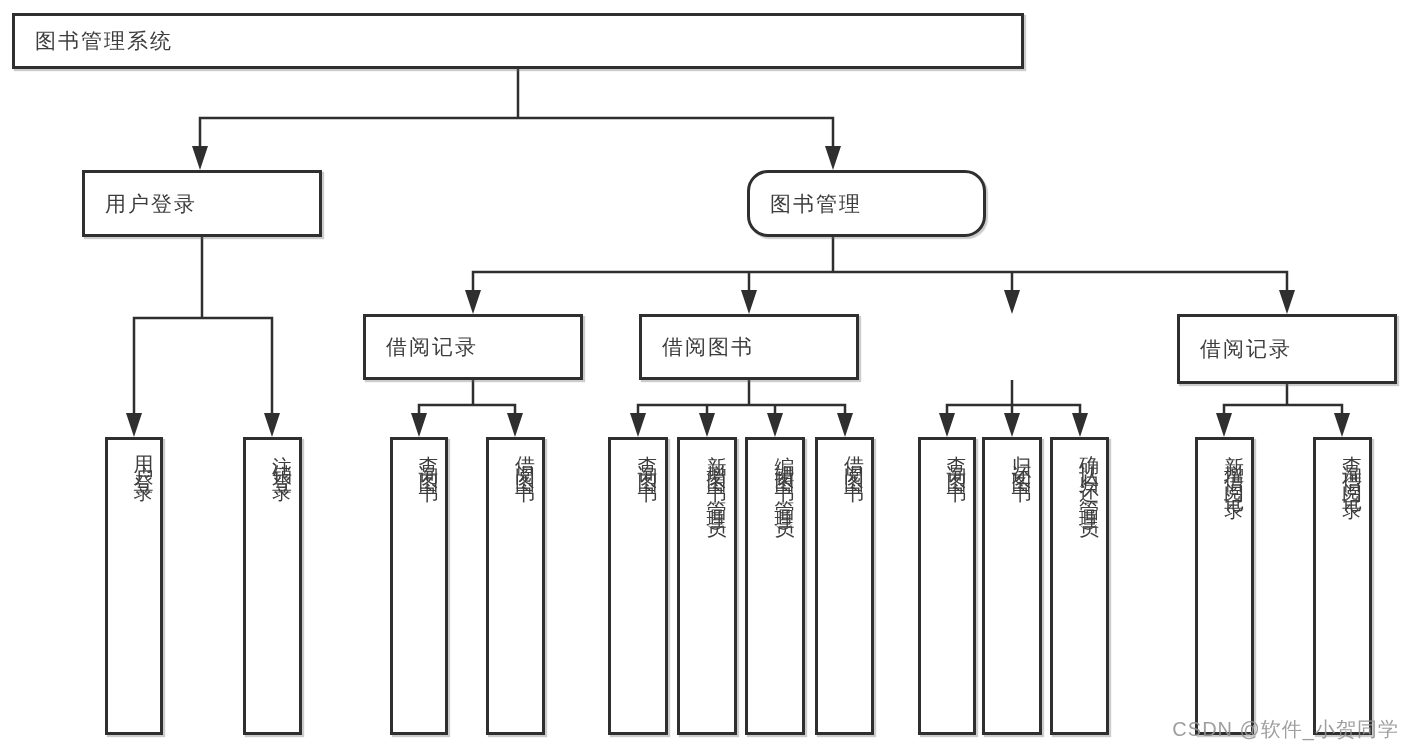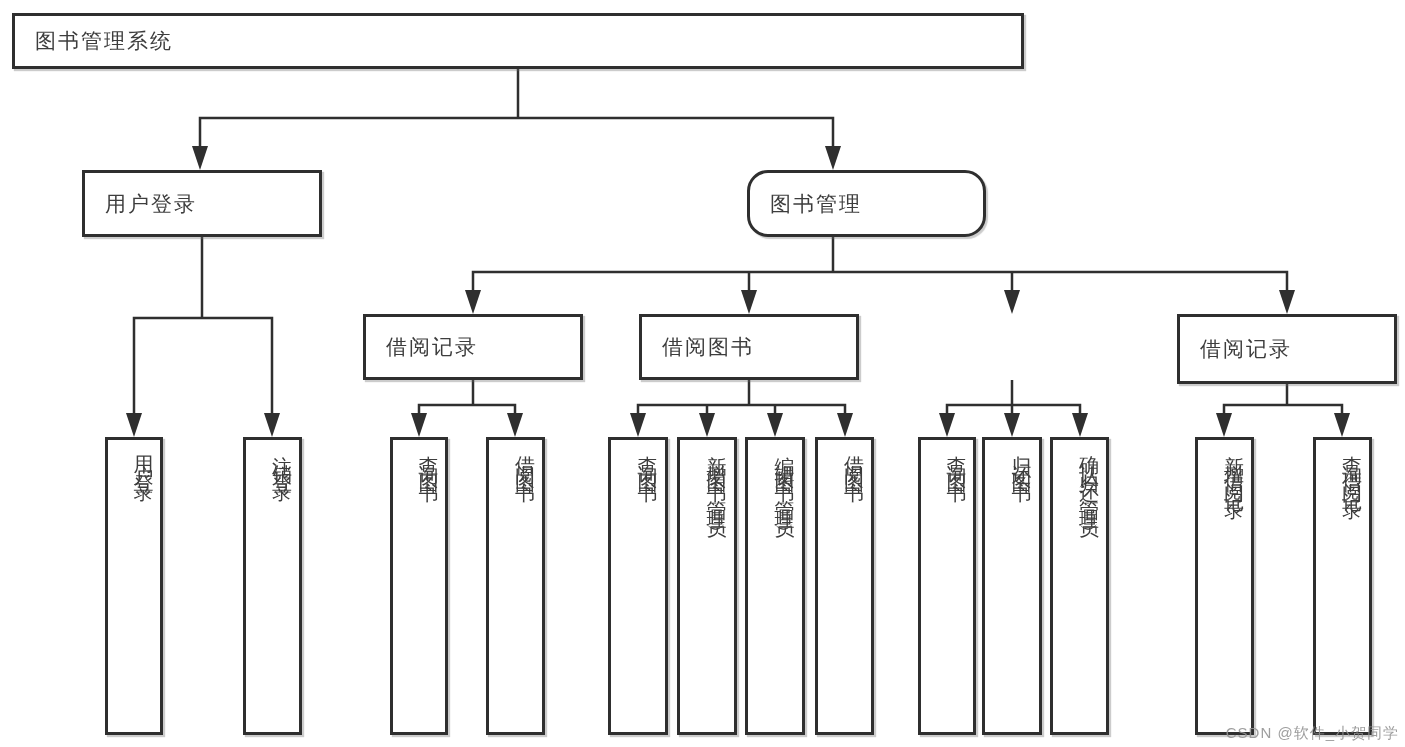--- a/index.html
+++ b/index.html
@@ -48,21 +48,21 @@
     writing-mode: vertical-rl;
     text-orientation: upright;
     letter-spacing: 9px;
     line-height: 1;
   }
   .vbox span { display: inline-block; }
   #watermark {
     position: absolute;
     right: 6px;
     bottom: 4px;
-    font-size: 15px;
+    font-size: 20px;
     color: rgba(148,148,148,0.9);
     letter-spacing: 1px;
     z-index: 3;
     white-space: nowrap;
   }
 </style>
 </head>
 <body>
 
 <div id="canvas">

